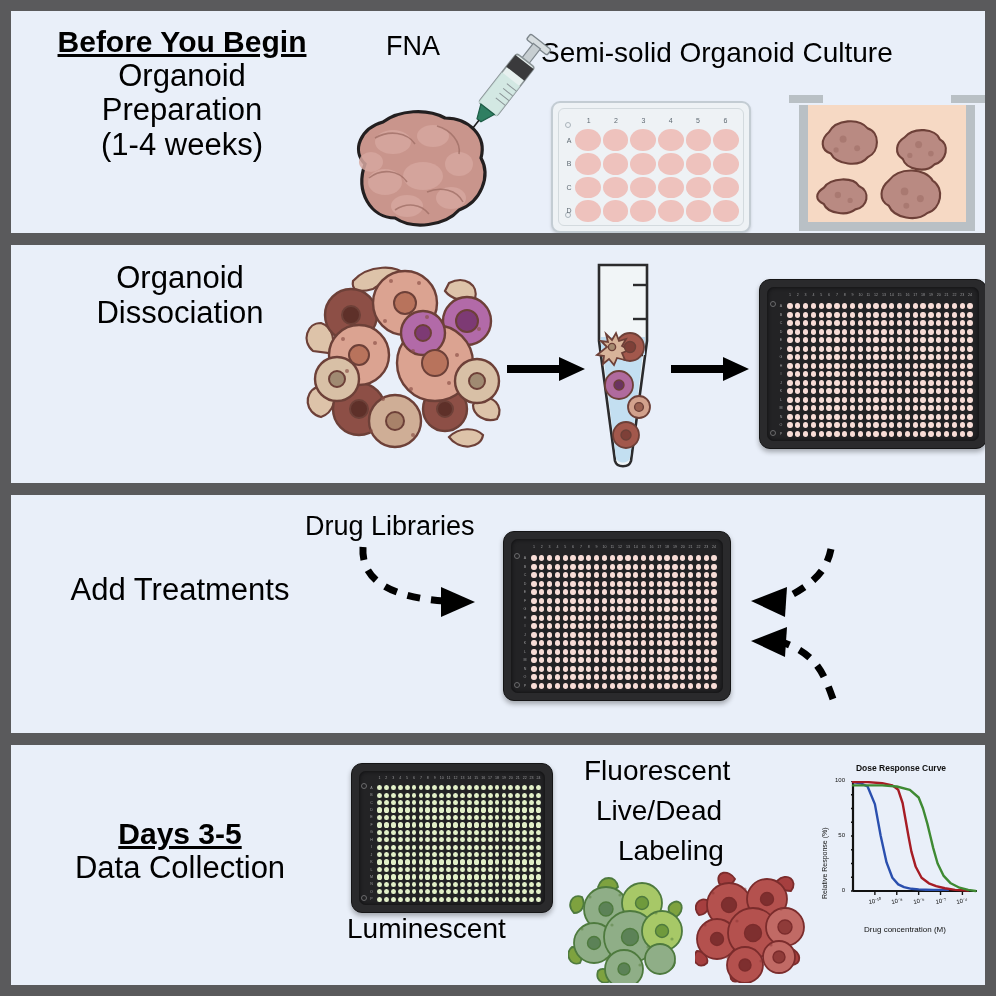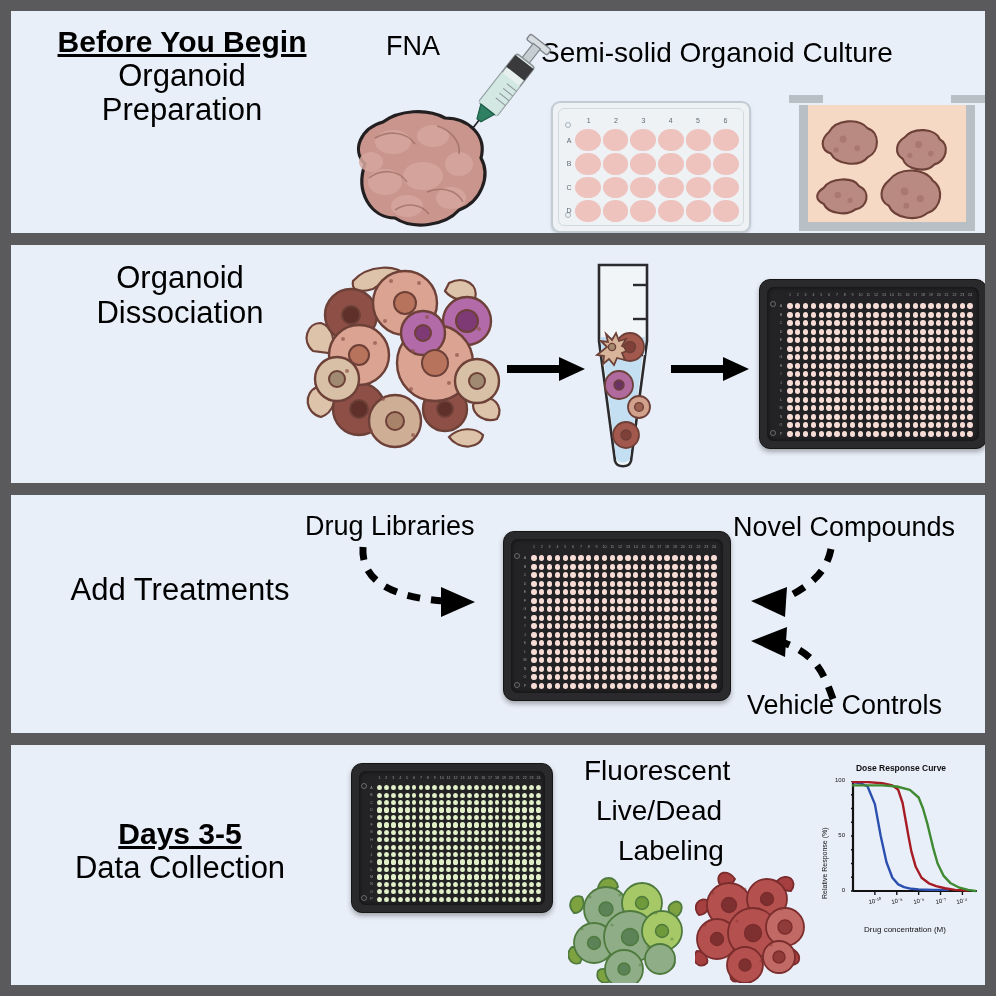--- a/index.html
+++ b/index.html
@@ -64,20 +64,21 @@
 <body>
 
 <div id="fig">
 
   <div class="panel" id="panel-0">
 
     <div class="stage-title" style="left:6px;top:14px;width:330px;font-size:31px;">
       <span class="st-head" style="font-size:30px;">Before You Begin</span>
       <span class="st-line" style="font-size:31px;">Organoid</span>
       <span class="st-line" style="font-size:31px;">Preparation</span>
+      <span class="st-line" style="font-size:31px;">(1-4 weeks)</span>
     </div>
 
     <div class="lbl" style="left:375px;top:20px;font-size:27px;">FNA</div>
 
     <div class="lbl" style="left:530px;top:26px;font-size:28px;">Semi-solid Organoid Culture</div>
 
     <svg class="syr" style="left:440px;top:12px;" width="100" height="130" viewBox="0 0 100 130">
       <g transform="rotate(38 50 65)">
         <rect x="40" y="4" width="26" height="7" rx="2" fill="#d7dde0" stroke="#7d868c" stroke-width="1.4"></rect>
         <rect x="48" y="10" width="9" height="20" fill="#c7ced2" stroke="#7d868c" stroke-width="1.2"></rect>
@@ -723,22 +724,20 @@
     </div>
   </div>
 
   <div class="panel" id="panel-2">
 
     <div class="stage-title" style="left:4px;top:78px;width:330px;font-size:31px;">
       <span class="st-line" style="font-size:31px;">Add Treatments</span>
     </div>
 
     <div class="lbl" style="left:294px;top:16px;font-size:27px;">Drug Libraries</div>
-    <div class="lbl" style="left:722px;top:17px;font-size:27px;">Novel Compounds</div>
-    <div class="lbl" style="left:736px;top:195px;font-size:27px;">Vehicle Controls</div>
 
     <svg class="arrow" style="left:330px;top:48px;" width="160" height="80" viewBox="0 0 160 80">
       <path d="M22 4 C20 34 44 54 104 58" fill="none" stroke="#000" stroke-width="7" stroke-dasharray="13 11" stroke-linecap="butt"></path>
       <path d="M100 44 L134 59 L100 74 Z" fill="#000"></path>
     </svg>
 
     <svg class="arrow" style="left:712px;top:50px;" width="130" height="80" viewBox="0 0 130 80">
       <path d="M108 4 C104 24 92 40 56 56" fill="none" stroke="#000" stroke-width="7" stroke-dasharray="13 11"></path>
       <path d="M64 42 L28 56 L62 72 Z" fill="#000"></path>
     </svg>
@@ -1621,20 +1620,21 @@
           <div style="font-size: 3.6px; color: rgb(154, 154, 156); display: flex; align-items: center; justify-content: center;">L</div>
           <div style="font-size: 3.6px; color: rgb(154, 154, 156); display: flex; align-items: center; justify-content: center;">M</div>
           <div style="font-size: 3.6px; color: rgb(154, 154, 156); display: flex; align-items: center; justify-content: center;">N</div>
           <div style="font-size: 3.6px; color: rgb(154, 154, 156); display: flex; align-items: center; justify-content: center;">O</div>
           <div style="font-size: 3.6px; color: rgb(154, 154, 156); display: flex; align-items: center; justify-content: center;">P</div>
         </div>
       <div class="corner-o" style="left:9px;top:19px;border-color:#6a6a6c;"></div>
       <div class="corner-o" style="left:9px;bottom:11px;border-color:#6a6a6c;"></div>
     </div>
 
+    <div class="lbl" style="left:336px;top:168px;font-size:28px;">Luminescent</div>
 
     <div class="lbl" style="left:573px;top:10px;font-size:28px;">Fluorescent</div>
     <div class="lbl" style="left:585px;top:50px;font-size:28px;">Live/Dead</div>
     <div class="lbl" style="left:607px;top:90px;font-size:28px;">Labeling</div>
 
     <svg style="position:absolute;left:557px;top:128px;" width="118" height="110" viewBox="0 0 118 110">
       <g stroke="#4e7a3e" stroke-width="1.8" fill="#7ea23f">
         <path d="M30 14 C34 2 48 2 50 14 C44 20 34 20 30 14 Z"></path>
         <path d="M6 40 C-2 32 4 20 14 24 C18 32 14 40 6 40 Z"></path>
         <path d="M4 74 C-4 80 2 94 12 90 C16 82 12 74 4 74 Z"></path>

